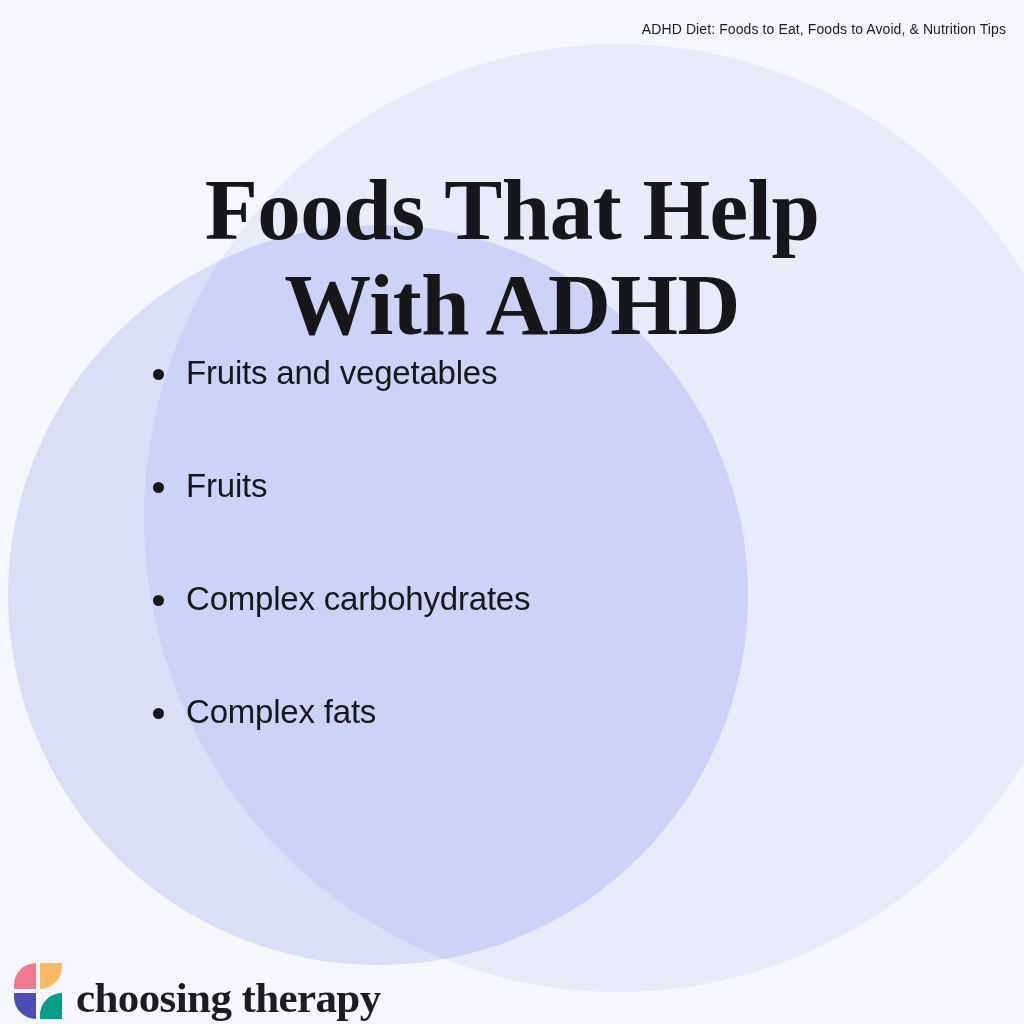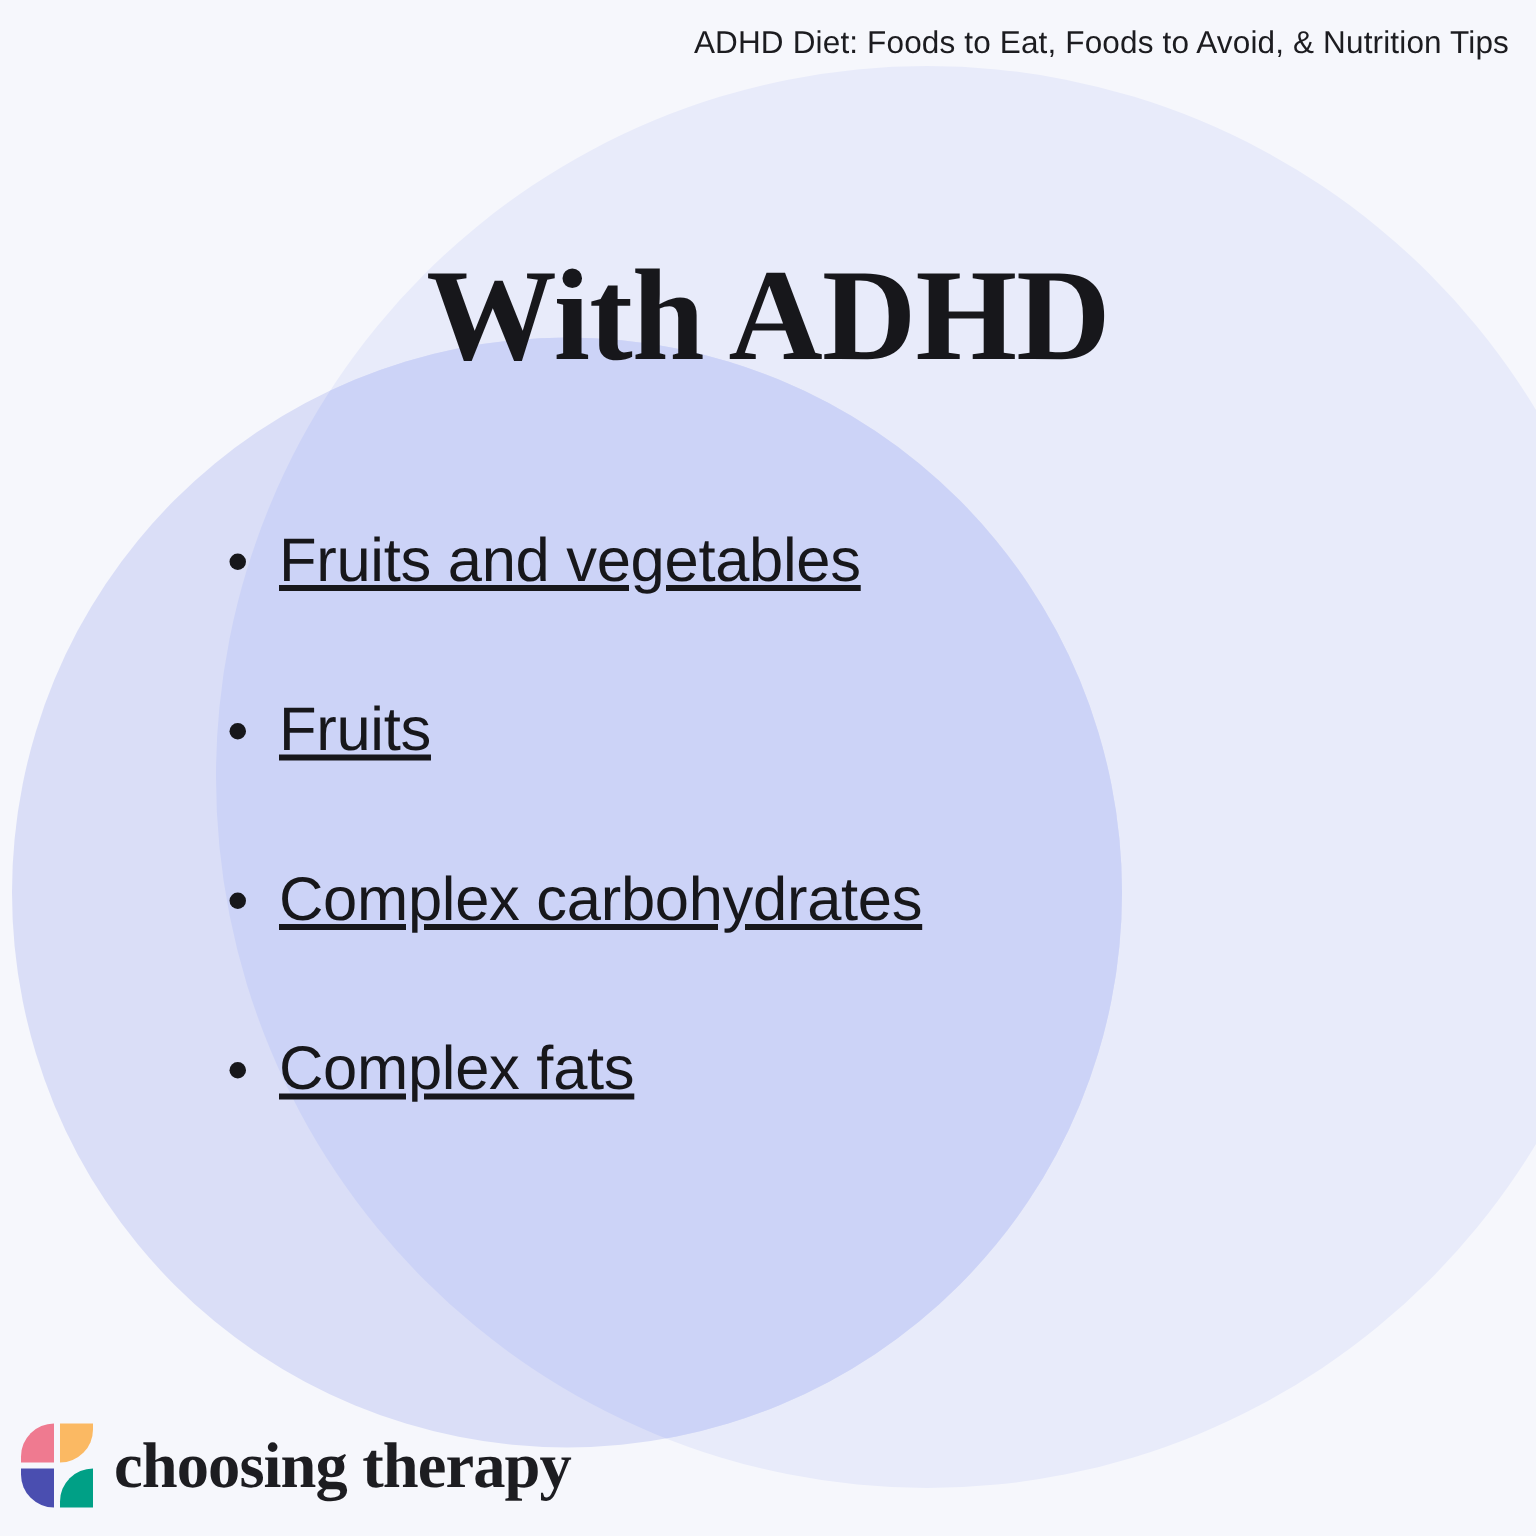--- a/index.html
+++ b/index.html
@@ -31,21 +31,21 @@
     width: 1024px;
     height: 1024px;
     pointer-events: none;
   }
 
   
   .header-caption {
     position: absolute;
     right: 18px;
     top: 17px;
-    font-size: 21px;
+    font-size: 14px;
     line-height: 24px;
     color: #1c1c20;
     letter-spacing: 0.1px;
     white-space: nowrap;
     font-family: "Liberation Sans", sans-serif;
   }
 
   
   .title-block {
     position: absolute;
@@ -69,46 +69,45 @@
     top: 348px;
     width: 720px;
     margin: 0;
     padding: 0;
     list-style: none;
   }
   .bullet-item {
     position: relative;
     height: 113px;
     padding-left: 38px;
-    font-size: 41px;
+    font-size: 33px;
     line-height: 50px;
     color: #17171b;
     font-family: "Liberation Sans", sans-serif;
     font-weight: 400;
     letter-spacing: -0.2px;
     white-space: nowrap;
-    text-decoration: underline;
   }
   .bullet-dot {
     position: absolute;
     left: 5px;
     top: 21px;
     width: 11px;
     height: 11px;
     border-radius: 50%;
     background: #17171b;
   }
 
   
   .logo {
     position: absolute;
     left: 14px;
-    bottom: 18px;
+    bottom: 4px;
     display: flex;
-    align-items: center;
+    align-items: flex-end;
   }
   .logo-mark {
     position: relative;
     width: 48px;
     height: 57px;
     margin-right: 14px;
     flex: none;
   }
   .q {
     position: absolute;
@@ -144,20 +143,21 @@
     <circle id="c-tr" cx="618" cy="518" r="474" fill="#e8ebfa"></circle>
     <circle id="c-bl" cx="378" cy="595" r="370" fill="#dadef7"></circle>
     <g clip-path="url(#clip-tr)">
       <circle id="c-ov" cx="378" cy="595" r="370" fill="#ccd3f7"></circle>
     </g>
   </svg>
 
   <div class="header-caption">ADHD Diet: Foods to Eat, Foods to Avoid, &amp; Nutrition Tips</div>
 
   <h1 class="title-block">
+    <span class="title-line">Foods That Help</span>
     <span class="title-line">With ADHD</span>
   </h1>
 
   <ul class="bullet-list">
     <li class="bullet-item">
       <span class="bullet-dot"></span>
       <span>Fruits and vegetables</span>
     </li>
     <li class="bullet-item">
       <span class="bullet-dot"></span>

